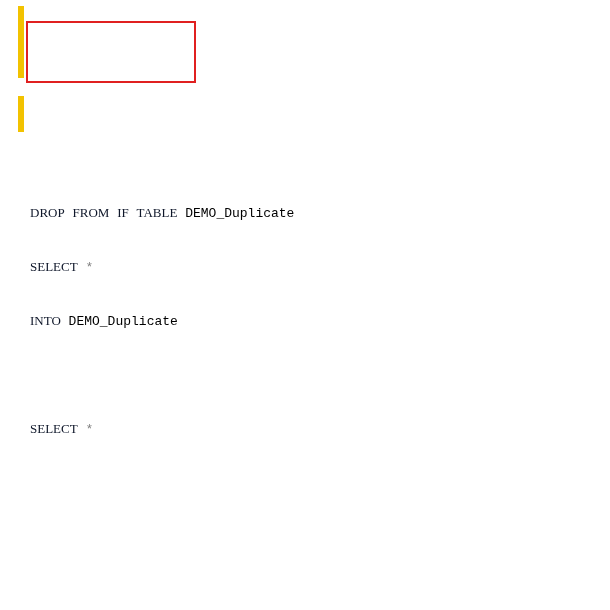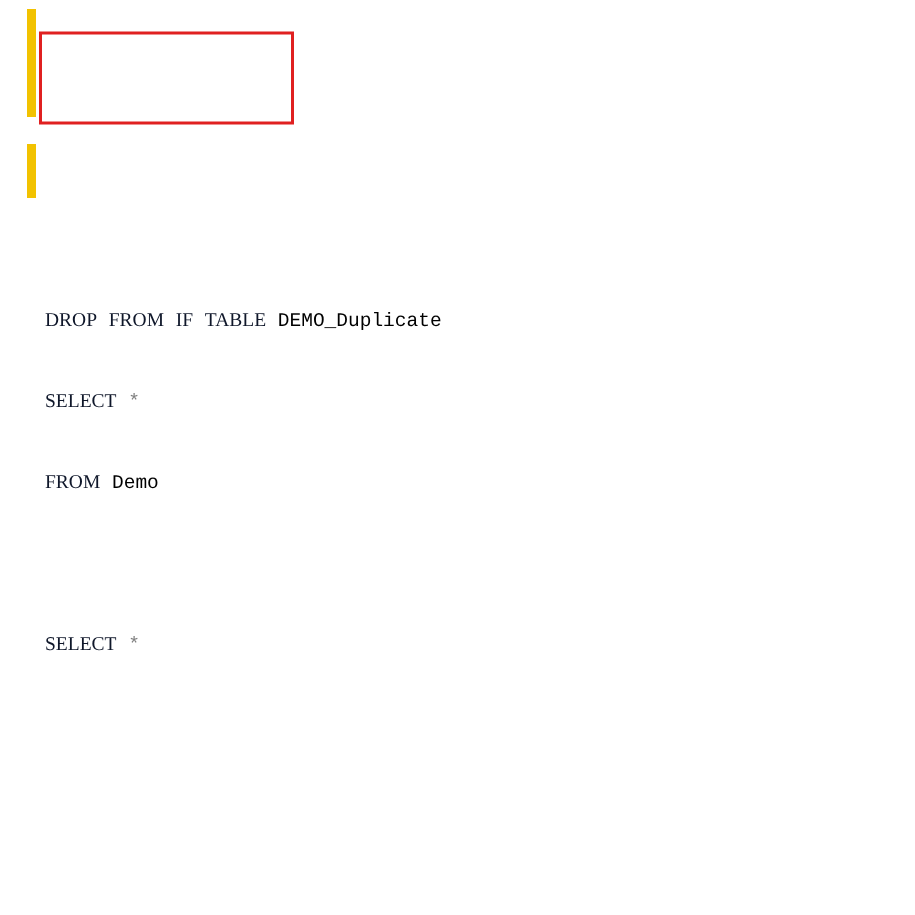--- a/index.html
+++ b/index.html
@@ -53,18 +53,18 @@
   <div class="line-marker" style="top:6px;"></div>
   <div class="line-marker" style="top:24px;"></div>
   <div class="line-marker" style="top:42px;"></div>
   <div class="line-marker" style="top:60px;"></div>
   <div class="line-marker" style="top:96px;"></div>
   <div class="line-marker" style="top:114px;"></div>
 
   
   <div class="line"><span class="kw">DROP</span><span> </span><span class="kw">FROM</span><span> </span><span class="kw">IF</span><span> </span><span class="kw">TABLE</span><span> DEMO_Duplicate</span></div>
   <div class="line"><span class="kw">SELECT</span><span> </span><span class="gr">*</span></div>
-  <div class="line"><span class="kw">FROM</span><span> Demo</span></div>
+  <div class="line"><span class="kw">INTO</span><span> DEMO_Duplicate</span></div>
   <div class="line">&nbsp;</div>
   <div class="line"><span class="kw">SELECT</span><span> </span><span class="gr">*</span></div>
 
   <div class="red-box-1"></div>
 </div>
 
 </body></html>

